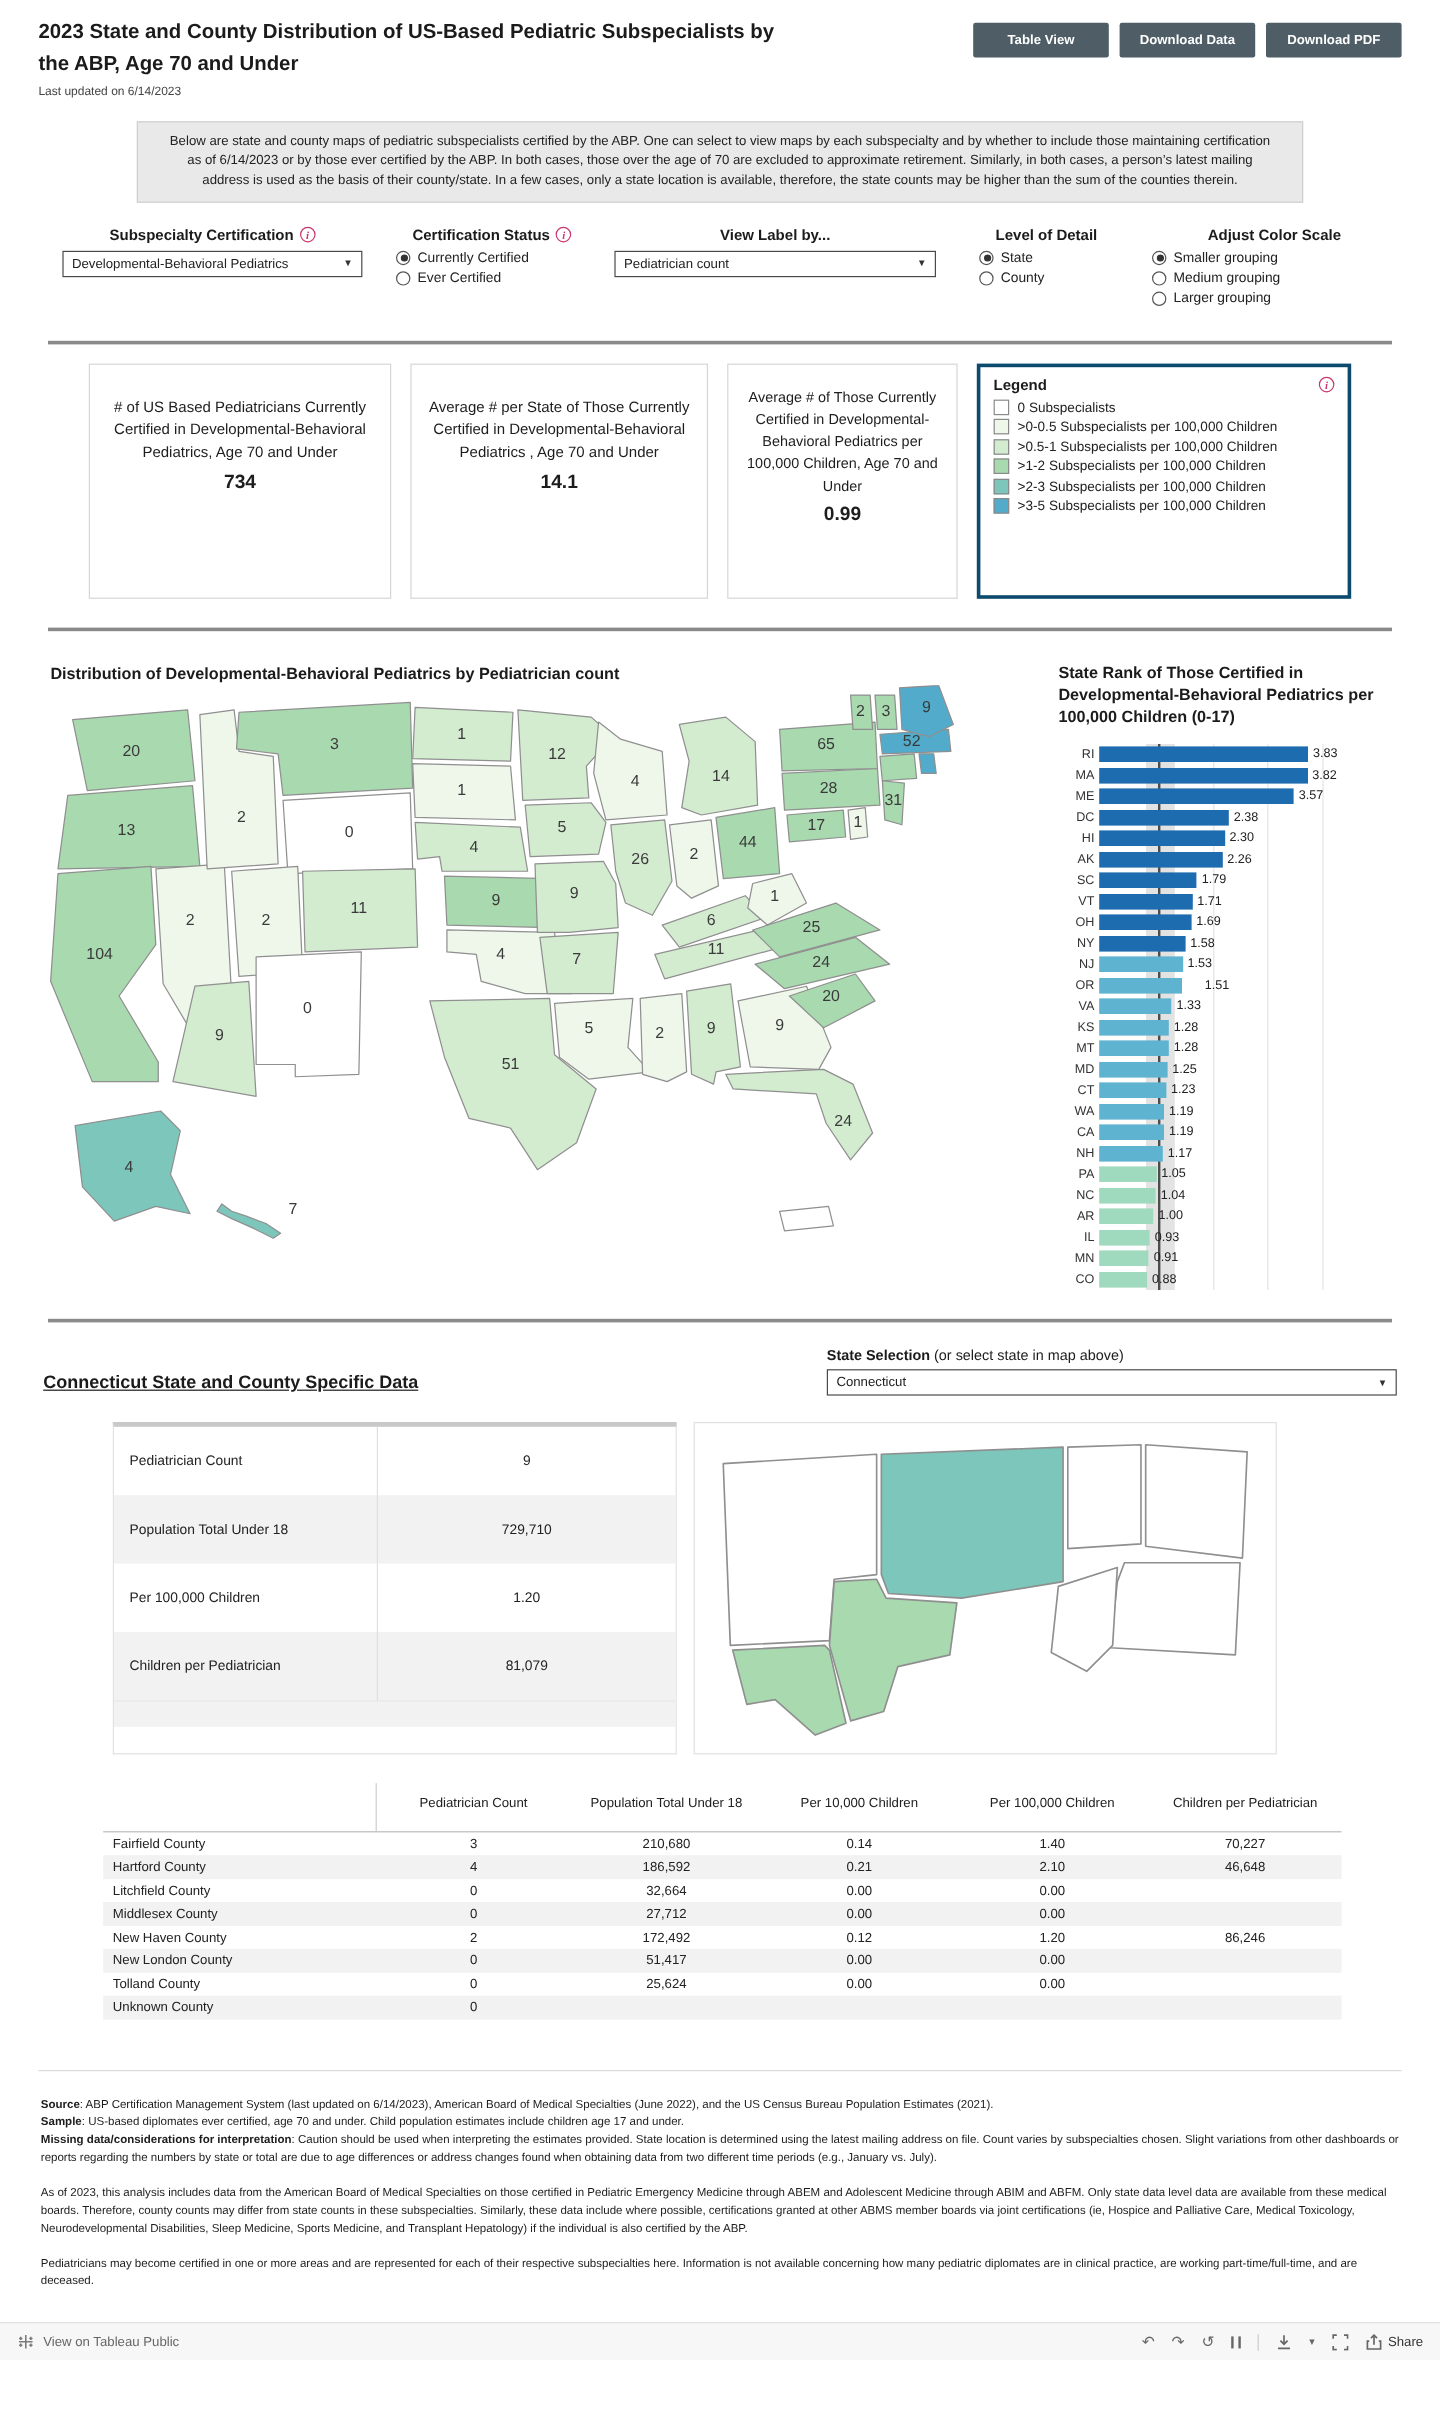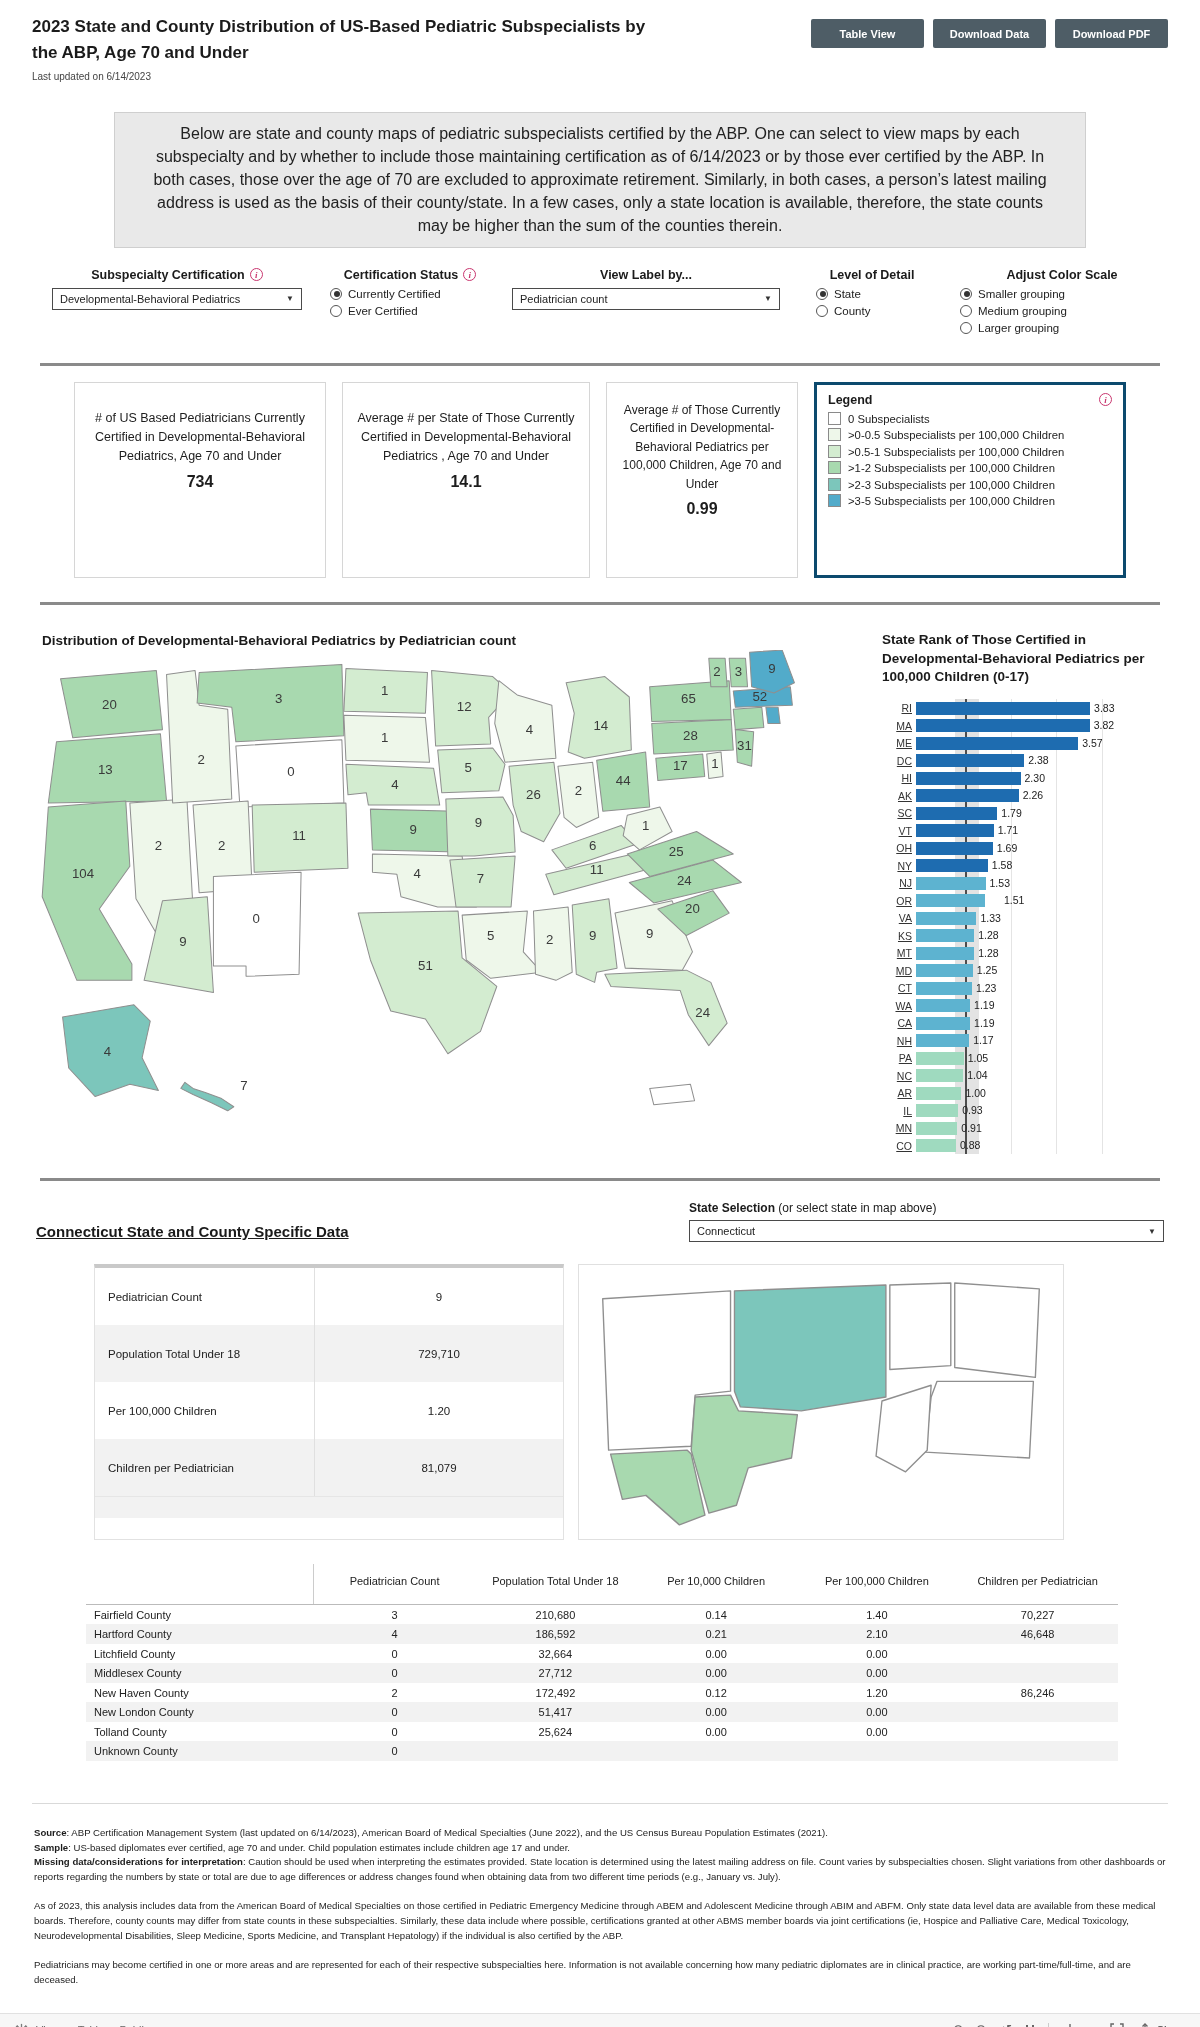--- a/index.html
+++ b/index.html
@@ -14,22 +14,22 @@
   .page-title { font-size: 17px; font-weight: bold; color: #1b1b1b; line-height: 1.55; width: 640px; }
   .updated { font-size: 10px; color: #444; margin-top: 4px; }
   .header-buttons { display: flex; gap: 9px; padding-top: 5px; }
   .hbtn {
     background: #4e5d66; color: #fff; border: none; width: 113px; height: 29px;
     font-size: 11px; font-weight: bold; font-family: inherit; cursor: pointer; border-radius: 2px;
   }
 
   
   .intro-box {
-    margin: 30px 82px 0 82px; background: #e9e9e9; border: 1px solid #cfcfcf;
-    padding: 9px 26px; font-size: 16px; line-height: 1.45; text-align: center; color: #222;
+    margin: 19px 82px 0 82px; background: #e9e9e9; border: 1px solid #cfcfcf;
+    padding: 9px 26px; font-size: 11px; line-height: 1.45; text-align: center; color: #222;
   }
 
   
   .controls { display: flex; margin-top: 20px; }
   .cgroup { flex-shrink: 0; }
   .clabel { font-size: 12.5px; font-weight: bold; color: #1b1b1b; margin-bottom: 6px; display: flex; align-items: center; gap: 5px; justify-content: center; }
   .info-icon {
     width: 13px; height: 13px; border: 1.4px solid #c9366f; border-radius: 50%;
     color: #c9366f; font-size: 9px; font-style: italic; font-family: "Liberation Serif", serif;
     display: inline-flex; align-items: center; justify-content: center; font-weight: bold;
@@ -368,21 +368,21 @@
           <text x="714" y="50">52</text>
           <text x="672" y="25">2</text>
           <text x="693" y="25">3</text>
           <text x="726" y="22">9</text>
           <text x="74" y="398">4</text>
           <text x="208" y="432">7</text>
         </svg>
     </div>
     <div class="rank-col">
       <div class="rank-title">State Rank of Those Certified in Developmental-Behavioral Pediatrics per 100,000 Children (0-17)</div>
-      <div class="rank-plot" id="rank-plot" style="height: 455px; text-decoration: underline;">
+      <div class="rank-plot" id="rank-plot" style="height: 455px;">
           <div class="grid-line" style="left: 83.4545px; height: 455px;"></div>
           <div class="grid-line" style="left: 128.909px; height: 455px;"></div>
           <div class="grid-line" style="left: 174.364px; height: 455px;"></div>
           <div class="grid-line" style="left: 219.818px; height: 455px;"></div>
           <div class="ref-band" style="left: 73.4545px; width: 23.6364px; height: 455px;"></div>
           <div class="ref-line" style="left: 83.4545px; height: 455px;"></div>
           <div class="rank-row">
             <span class="st">RI</span>
             <div class="track">
               <div class="bar" style="width: 174.091px; background: rgb(30, 108, 176);"></div>

